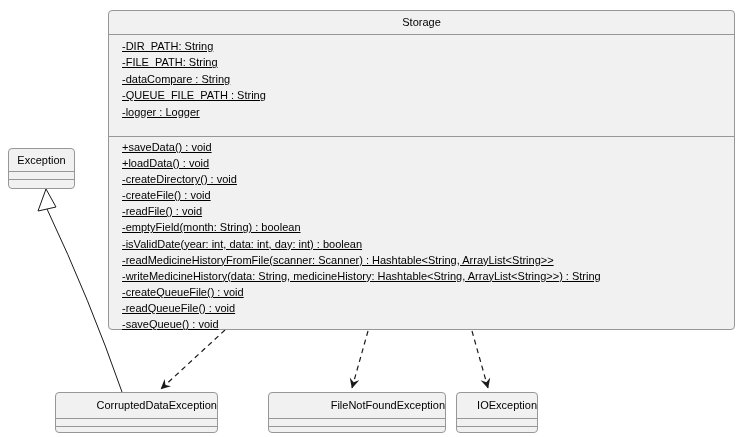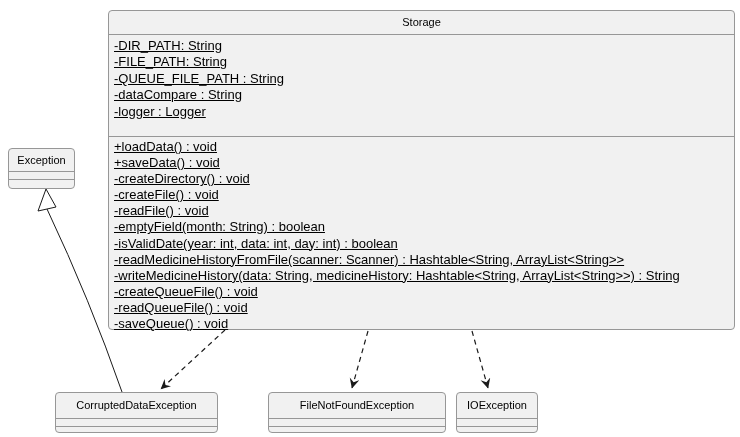--- a/index.html
+++ b/index.html
@@ -22,41 +22,41 @@
   .classbox .title {
     text-align: center;
     font-size: 11px;
     border-bottom: 1px solid #979797;
     white-space: nowrap;
     overflow: hidden;
   }
   .compartment { box-sizing: border-box; }
   .compartment.divided { border-bottom: 1px solid #979797; }
   .member {
-    font-size: 13px;
+    font-size: 11px;
     text-decoration: underline;
-    padding-left: 5px;
+    padding-left: 13px;
     white-space: nowrap;
     letter-spacing: 0px;
   }
   
   #storage { left: 108px; top: 10px; width: 627px; height: 320px; }
   #storage .title { height: 23px; line-height: 23px; }
   #storage .fields { height: 102px; padding-top: 3px; }
   #storage .fields .member { line-height: 16.4px; }
   #storage .methods { padding-top: 2px; }
   #storage .methods .member { line-height: 16.1px; }
   
   #exception { left: 8px; top: 148px; width: 67px; height: 41px; }
   #exception .title { height: 22px; line-height: 22px; }
   #exception .c1 { height: 8px; }
   #exception .c2 { height: 8px; }
   
   .bottombox { top: 392px; height: 41px; }
-  .bottombox .title { height: 25px; line-height: 25px; }
+  .bottombox .title { height: 25px; line-height: 25px; text-align: right; }
   .bottombox .c1 { height: 8px; }
   .bottombox .c2 { height: 5px; }
   #corrupted { left: 55px;  width: 163px; }
   #filenotfound { left: 268px; width: 178px; }
   #ioexception { left: 456px; width: 82px; }
   
   #edges {
     position: absolute;
     left: 0; top: 0;
     width: 740px; height: 437px;
@@ -85,27 +85,27 @@
     <path d="M 368,331 L 352,388" stroke="#1a1a1a" stroke-width="1.2" stroke-dasharray="5,4" fill="none" marker-end="url(#dart)"></path>
 
     <path d="M 472,331 L 488,388" stroke="#1a1a1a" stroke-width="1.2" stroke-dasharray="5,4" fill="none" marker-end="url(#dart)"></path>
   </svg>
 
   <div id="storage" class="classbox">
     <div class="title">Storage</div>
     <div class="compartment fields divided">
       <div class="member">-DIR_PATH: String</div>
       <div class="member">-FILE_PATH: String</div>
+      <div class="member">-dataCompare : String</div>
       <div class="member">-QUEUE_FILE_PATH : String</div>
-      <div class="member">-dataCompare : String</div>
       <div class="member">-logger : Logger</div>
     </div>
     <div class="compartment methods">
+      <div class="member">+saveData() : void</div>
       <div class="member">+loadData() : void</div>
-      <div class="member">+saveData() : void</div>
       <div class="member">-createDirectory() : void</div>
       <div class="member">-createFile() : void</div>
       <div class="member">-readFile() : void</div>
       <div class="member">-emptyField(month: String) : boolean</div>
       <div class="member">-isValidDate(year: int, data: int, day: int) : boolean</div>
       <div class="member">-readMedicineHistoryFromFile(scanner: Scanner) : Hashtable&lt;String, ArrayList&lt;String&gt;&gt;</div>
       <div class="member">-writeMedicineHistory(data: String, medicineHistory: Hashtable&lt;String, ArrayList&lt;String&gt;&gt;) : String</div>
       <div class="member">-createQueueFile() : void</div>
       <div class="member">-readQueueFile() : void</div>
       <div class="member">-saveQueue() : void</div>

